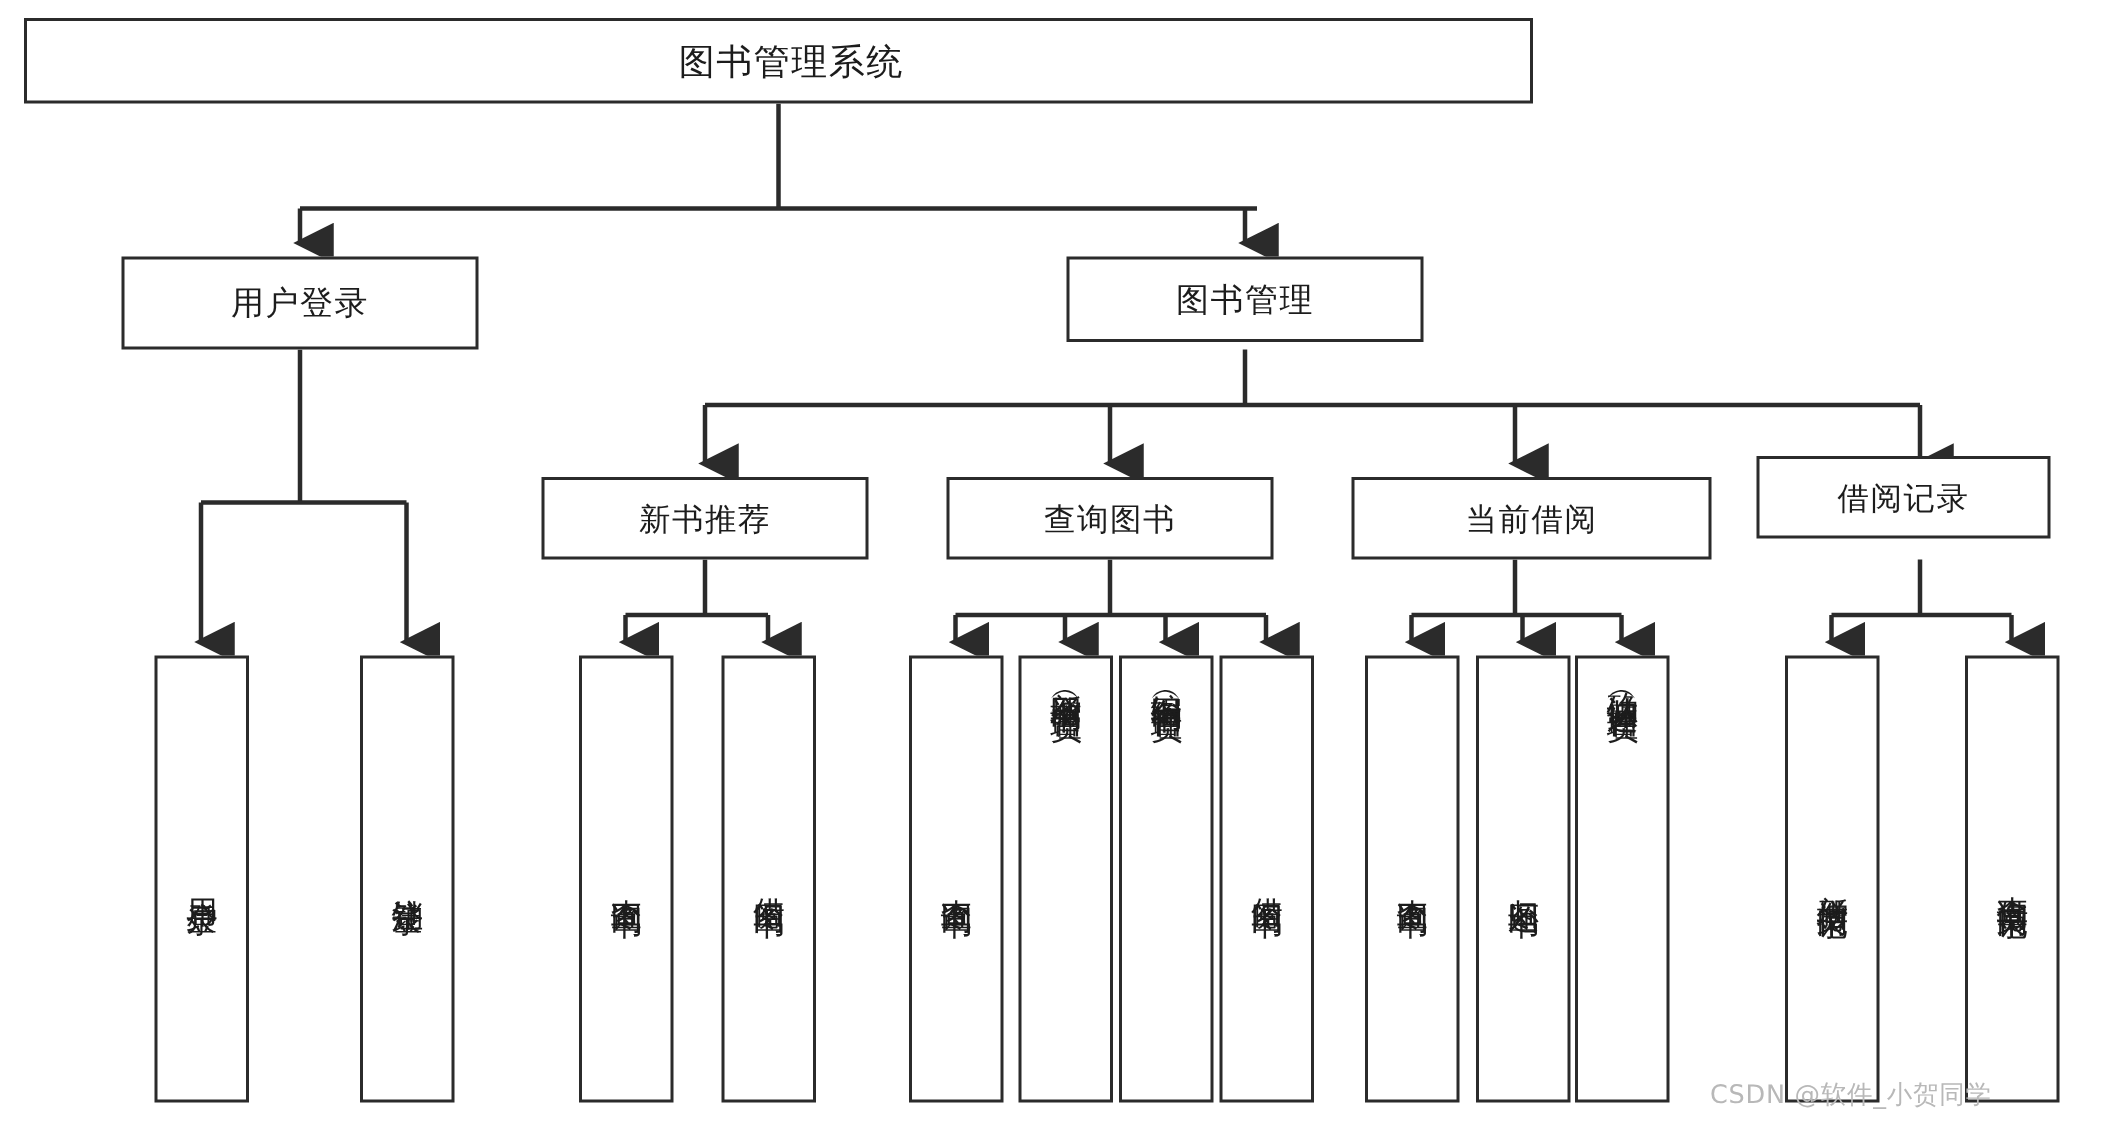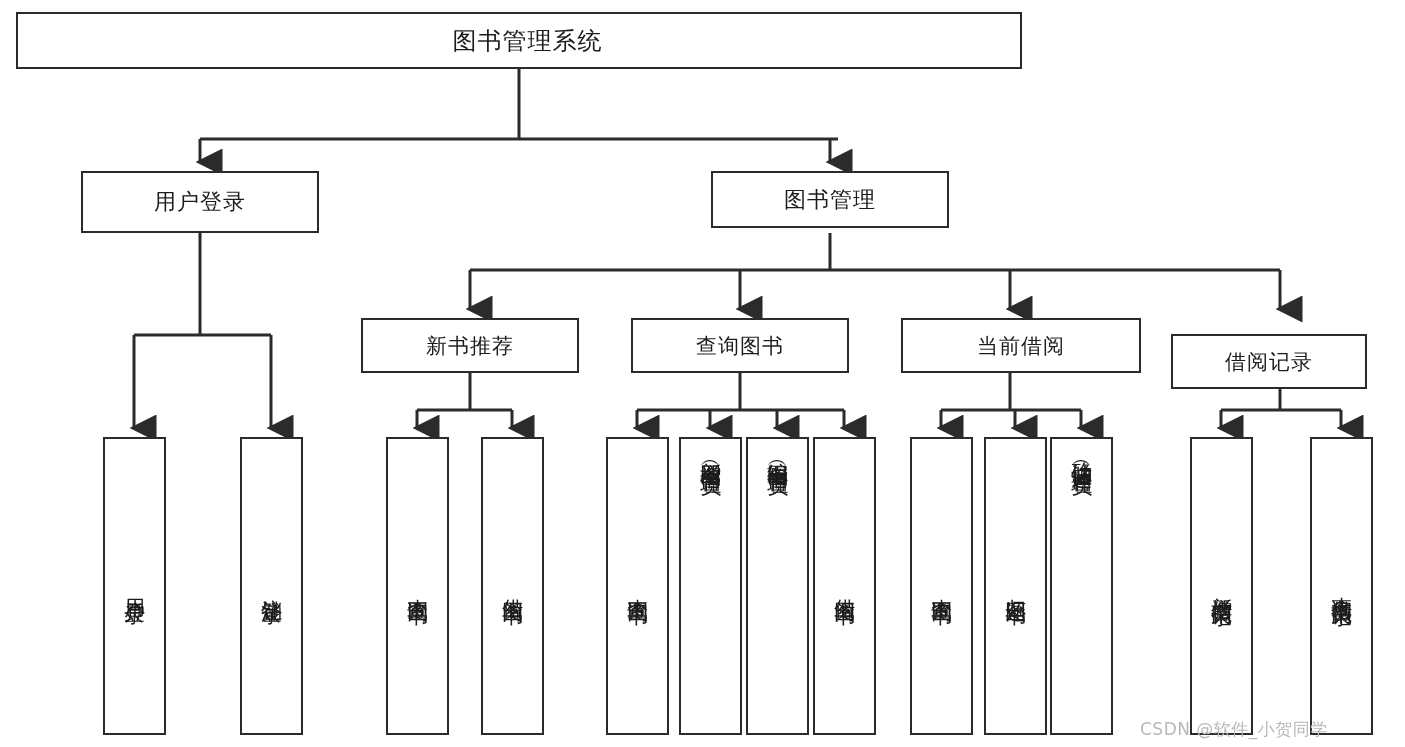--- a/index.html
+++ b/index.html
@@ -143,21 +143,21 @@
   </div>
 
   <div class="node level3" style="left:631px;top:318px;width:218px;height:55px;">
     <span>查询图书</span>
   </div>
 
   <div class="node level3" style="left:901px;top:318px;width:240px;height:55px;">
     <span>当前借阅</span>
   </div>
 
-  <div class="node level3" style="left:1171px;top:334px;width:196px;height:55px;">
+  <div class="node level3" style="left:1171px;top:304px;width:196px;height:55px;">
     <span>借阅记录</span>
   </div>
 
   <div class="leaf center-text" style="left:103px;top:437px;width:63px;height:298px;">
     <span class="vlabel">用户登录</span>
   </div>
 
   <div class="leaf center-text" style="left:240px;top:437px;width:63px;height:298px;">
     <span class="vlabel">注销登录</span>
   </div>

